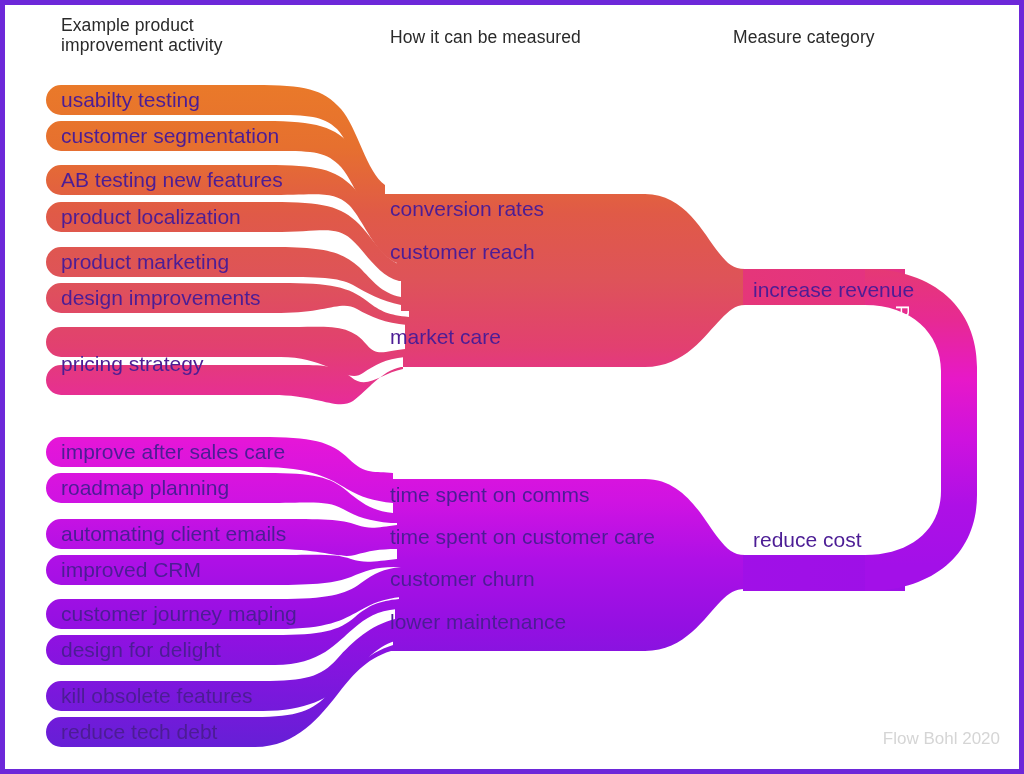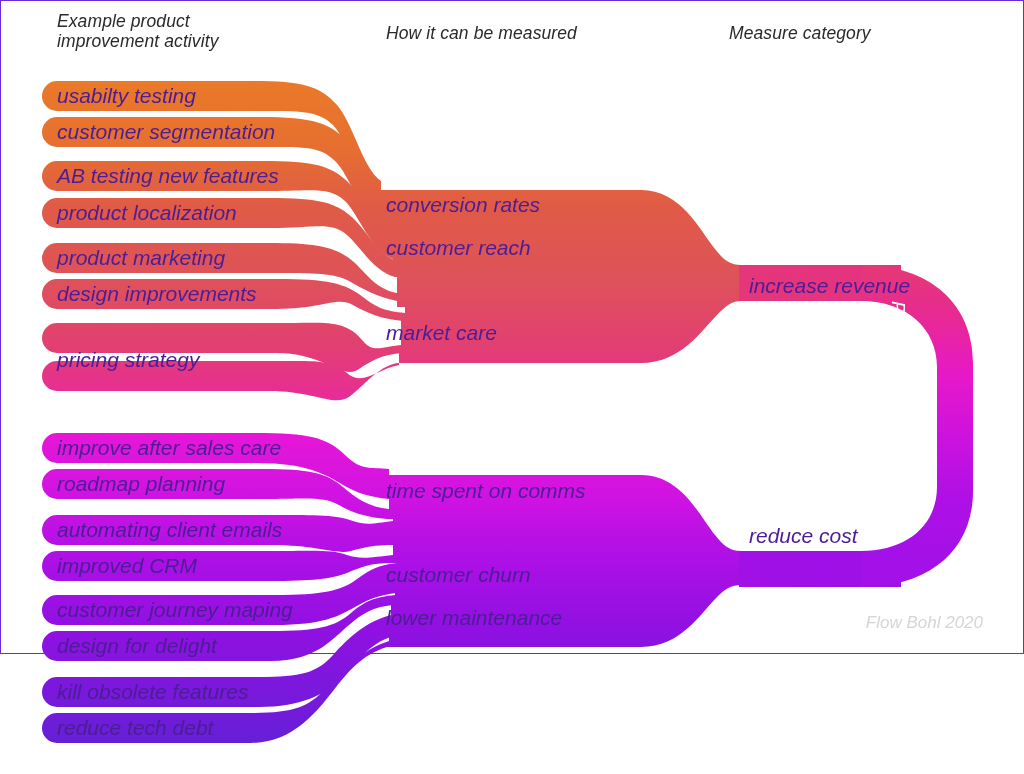--- a/index.html
+++ b/index.html
@@ -6,25 +6,24 @@
   html,body{margin:0;padding:0;}
   body{
     width:1024px;height:774px;
     background:#ffffff;
     font-family:"Liberation Sans", sans-serif;
     overflow:hidden;
     position:relative;
   }
   #stage{
     position:relative;
-    width:1024px;height:654px;
+    width:1024px;height:774px;
     background:#fff;
-    border:1px solid #6d28d9;
+    border:5px solid #6d28d9;
     box-sizing:border-box;
-    font-style:italic;
   }
   svg#flow{
     position:absolute;left:0;top:0;width:1024px;height:774px;
     display:block;
   }
   
   .col-head{
     position:absolute;
     color:#2a2a2a;
     font-size:17.5px;
@@ -63,21 +62,21 @@
     font-family:"Liberation Sans", sans-serif;
     transform-origin:0 0;
     transform:rotate(90deg);
     white-space:nowrap;
     pointer-events:none;
   }
 
   
   #credit{
     position:absolute;
-    right:40px;bottom:20px;
+    right:19px;bottom:20px;
     color:#d5d5d5;
     font-size:17px;
     font-family:"Liberation Sans", sans-serif;
   }
 </style>
 </head>
 <body>
 
 <div id="stage">
 
@@ -238,20 +237,21 @@
   <div class="rib-label lvl1" style="top:556px">improved CRM</div>
   <div class="rib-label lvl1" style="top:600px">customer journey maping</div>
   <div class="rib-label lvl1" style="top:636px">design for delight</div>
   <div class="rib-label lvl1" style="top:682px">kill obsolete features</div>
   <div class="rib-label lvl1" style="top:718px">reduce tech debt</div>
 
   <div class="rib-label lvl2" style="top:195px">conversion rates</div>
   <div class="rib-label lvl2" style="top:238px">customer reach</div>
   <div class="rib-label lvl2" style="top:323px">market care</div>
   <div class="rib-label lvl2" style="top:481px">time spent on comms</div>
+  <div class="rib-label lvl2" style="top:523px">time spent on customer care</div>
   <div class="rib-label lvl2" style="top:565px">customer churn</div>
   <div class="rib-label lvl2" style="top:608px">lower maintenance</div>
 
   <div class="rib-label lvl3" style="top:276px">increase revenue</div>
   <div class="rib-label lvl3" style="top:526px">reduce cost</div>
 
   <div id="profitability-label">PROFITABILITY</div>
 
   <div id="credit">Flow Bohl 2020</div>
 

